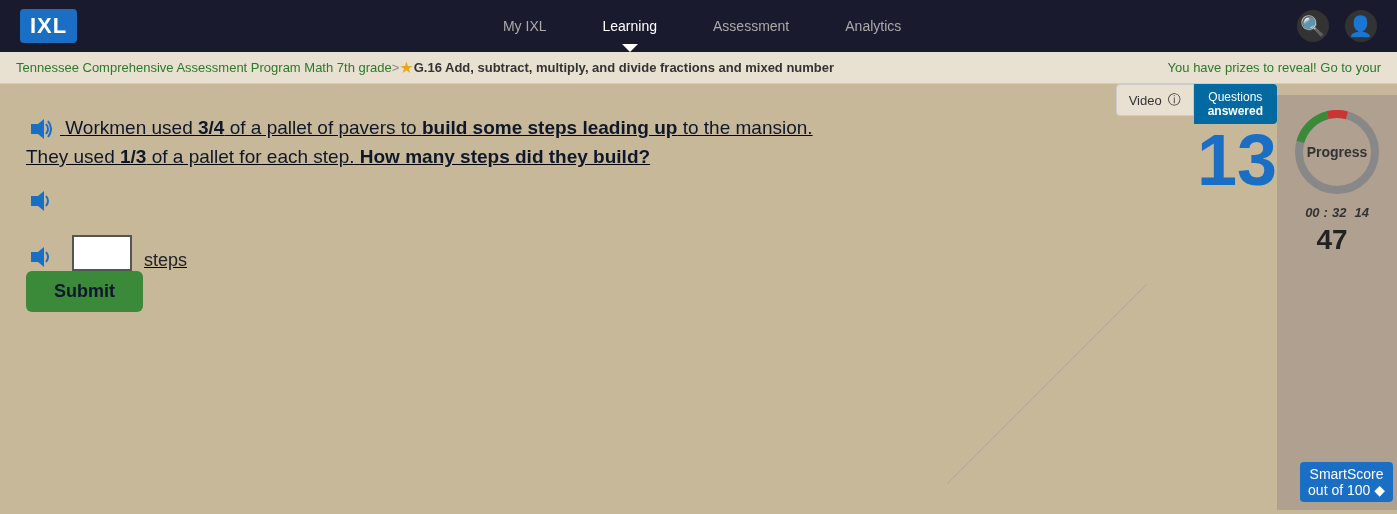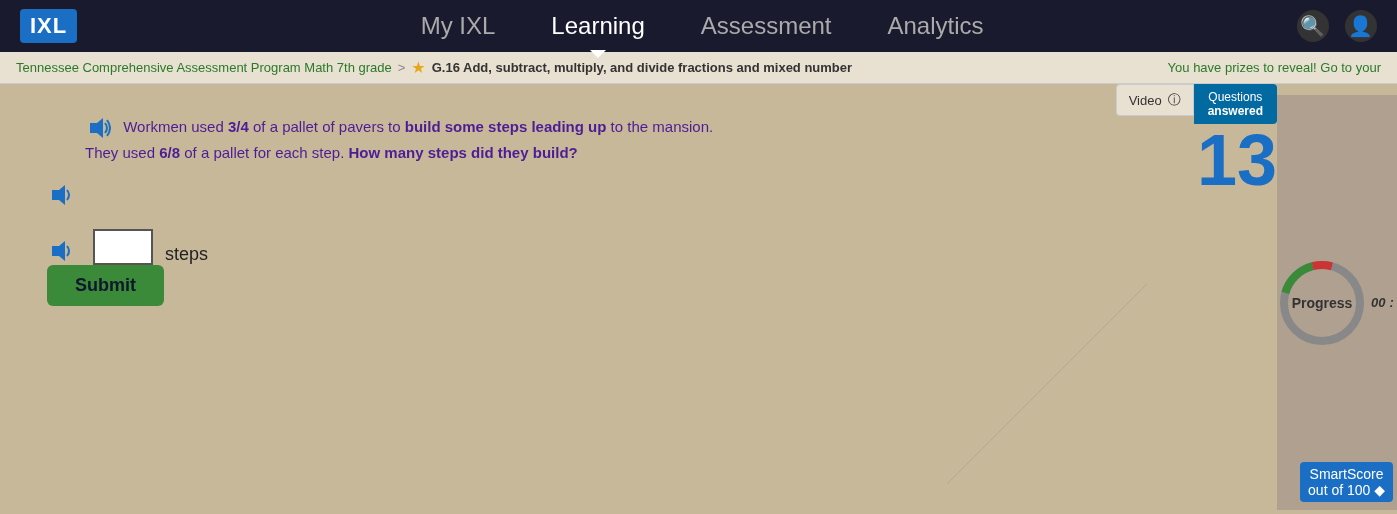--- a/index.html
+++ b/index.html
@@ -32,21 +32,21 @@
       letter-spacing: 1px;
     }
     .navbar-links {
       display: flex;
       gap: 40px;
       flex: 1;
       justify-content: center;
     }
     .navbar-link {
       color: #aaa;
-      font-size: 24px;
+      font-size: 14px;
       cursor: pointer;
       padding: 4px 8px;
       text-decoration: none;
       position: relative;
     }
     .navbar-link.active {
       color: white;
     }
     .navbar-link.active::after {
       content: '';
@@ -79,21 +79,20 @@
     }
 
     
     .breadcrumb-bar {
       background: #e8e0d0;
       padding: 6px 16px;
       font-size: 13px;
       color: #555;
       display: flex;
       align-items: center;
-      gap: 6px;
       border-bottom: 1px solid #ccc;
     }
     .breadcrumb-link {
       color: #2a7a2a;
       cursor: pointer;
       text-decoration: none;
     }
     .breadcrumb-separator {
       color: #888;
     }
@@ -117,22 +116,23 @@
     .main-content {
       display: flex;
       height: calc(514px - 52px - 36px);
       background: #c8b89a;
       position: relative;
     }
 
     
     .question-area {
       flex: 1;
-      padding: 20px 47px;
-      position: relative;
+      padding: 20px 26px;
+      position: relative;
+      text-decoration: underline;
     }
 
     
     .top-right-panel {
       position: absolute;
       top: 0;
       right: 0;
       display: flex;
       align-items: flex-start;
     }
@@ -170,26 +170,25 @@
       right: 0;
       top: 40px;
       font-size: 72px;
       font-weight: bold;
       color: #1a6fc4;
       line-height: 1;
     }
 
     
     .question-text {
-      font-size: 15px;
-      color: #4c1d95;
+      font-size: 19px;
+      color: #0f172a;
       line-height: 1.5;
       max-width: 900px;
       margin-top: 10px;
-      margin-left: 38px;
     }
     .question-text strong {
       font-weight: bold;
     }
     .audio-icon {
       display: inline-flex;
       align-items: center;
       justify-content: center;
       width: 28px;
       height: 28px;
@@ -245,21 +244,21 @@
       border-radius: 6px;
       cursor: pointer;
       display: inline-block;
     }
 
     
     .right-sidebar {
       width: 120px;
       background: #b0a090;
       display: flex;
-      flex-direction: row;
+      flex-direction: column;
       align-items: center;
       padding: 8px 0;
       gap: 4px;
       position: relative;
       margin-top: 11px;
     }
 
     
     .timer-row {
       display: flex;
@@ -357,21 +356,21 @@
     <div class="question-text">
       <span class="audio-icon">
         <svg viewBox="0 0 24 24" fill="#1a6fc4">
           <polygon points="3,7 10,7 16,2 16,22 10,17 3,17"></polygon>
           <path d="M18,7 Q22,12 18,17" stroke="#1a6fc4" stroke-width="2" fill="none"></path>
           <path d="M20,4 Q26,12 20,20" stroke="#1a6fc4" stroke-width="2" fill="none"></path>
         </svg>
       </span>
       <span>Workmen used <strong>3/4</strong> of a pallet of pavers to <strong>build some steps leading up</strong> to the mansion.</span>
       <br>
-      <span>They used <strong>6/8</strong> of a pallet for each step. <strong>How many steps did they build?</strong></span>
+      <span>They used <strong>1/3</strong> of a pallet for each step. <strong>How many steps did they build?</strong></span>
     </div>
 
     
     <div class="instruction-text">
       <span class="audio-icon">
         <svg viewBox="0 0 24 24" fill="#1a6fc4" width="24" height="24">
           <polygon points="3,7 10,7 16,2 16,22 10,17 3,17"></polygon>
           <path d="M18,7 Q22,12 18,17" stroke="#1a6fc4" stroke-width="2" fill="none"></path>
         </svg>
       </span>

